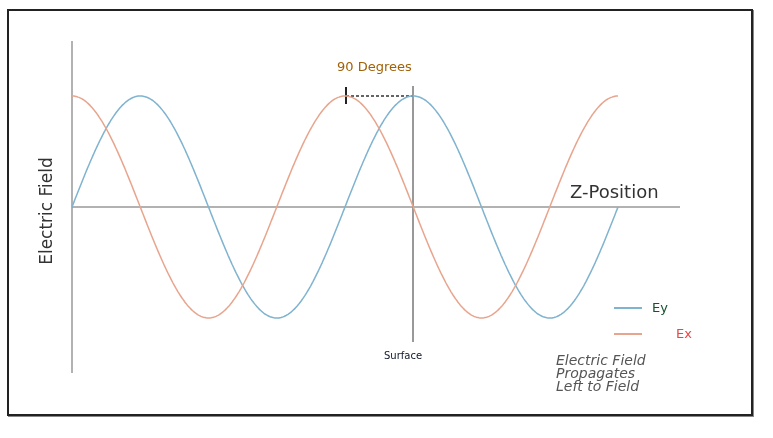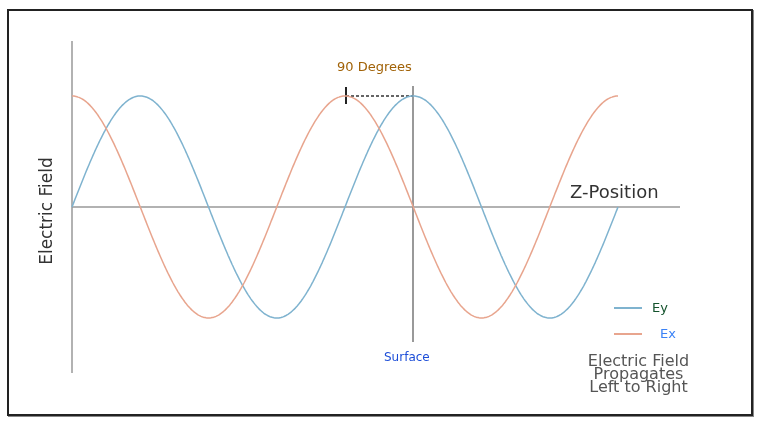--- a/index.html
+++ b/index.html
@@ -3,24 +3,24 @@
 <meta charset="utf-8">
 <style>
   html, body { margin:0; padding:0; background:#ffffff; }
   body { width:773px; height:438px; position:relative; overflow:hidden; font-family:"DejaVu Sans", sans-serif; }
   #frame { position:absolute; left:7px; top:9px; width:746px; height:407px; border:2px solid #222; box-sizing:border-box; background:#fff; box-shadow:1px 1px 0 #888; }
   svg { position:absolute; left:0; top:0; }
   .lbl { position:absolute; color:#333; white-space:nowrap; }
   #ylabel { left:46px; top:211px; transform:translate(-50%,-50%) rotate(-90deg); font-size:17px; color:#333; }
   #xlabel { left:570px; top:181px; font-size:18px; color:#333;text-align:right; }
   #deg-label { left:337px; top:59px; font-size:13px; color:#a16207; }
-  #surface-label { left:384px; top:350px; font-size:12px; color:#1d4ed8; }
+  #surface-label { left:384px; top:350px; font-size:10px; color:#0f172a; }
   #ey-label { left:652px; top:300px; font-size:13px; color:#14532d; }
-  #ex-label { left:660px; top:326px; font-size:13px; color:#3b82f6; }
-  #note { left:556px; top:354px; width:165px; text-align:center; font-size:16px; color:#555; line-height:13px; white-space:normal; }
+  #ex-label { left:676px; top:326px; font-size:13px; color:#ef4444; }
+  #note { left:556px; top:354px; width:165px; font-size:14px; color:#555; line-height:13px; white-space:normal;font-style:italic; }
 </style>
 </head>
 <body>
 
 <div id="frame"></div>
 
 <svg width="773" height="438">
 
   <line x1="72" y1="41" x2="72" y2="373" stroke="#999" stroke-width="1.5"></line>
   <line x1="72" y1="207" x2="680" y2="207" stroke="#999" stroke-width="1.5"></line>
@@ -37,14 +37,14 @@
 </svg>
 
 <div id="ylabel" class="lbl">Electric Field</div>
 <div id="xlabel" class="lbl">Z-Position</div>
 <div id="deg-label" class="lbl">90 Degrees</div>
 <div id="surface-label" class="lbl">Surface</div>
 <div id="ey-label" class="lbl">Ey</div>
 <div id="ex-label" class="lbl">Ex</div>
 <div id="note" class="lbl">
   <div>Electric Field Propagates</div>
-  <div>Left to Right</div>
+  <div>Left to Field</div>
 </div>
 
 </body></html>

